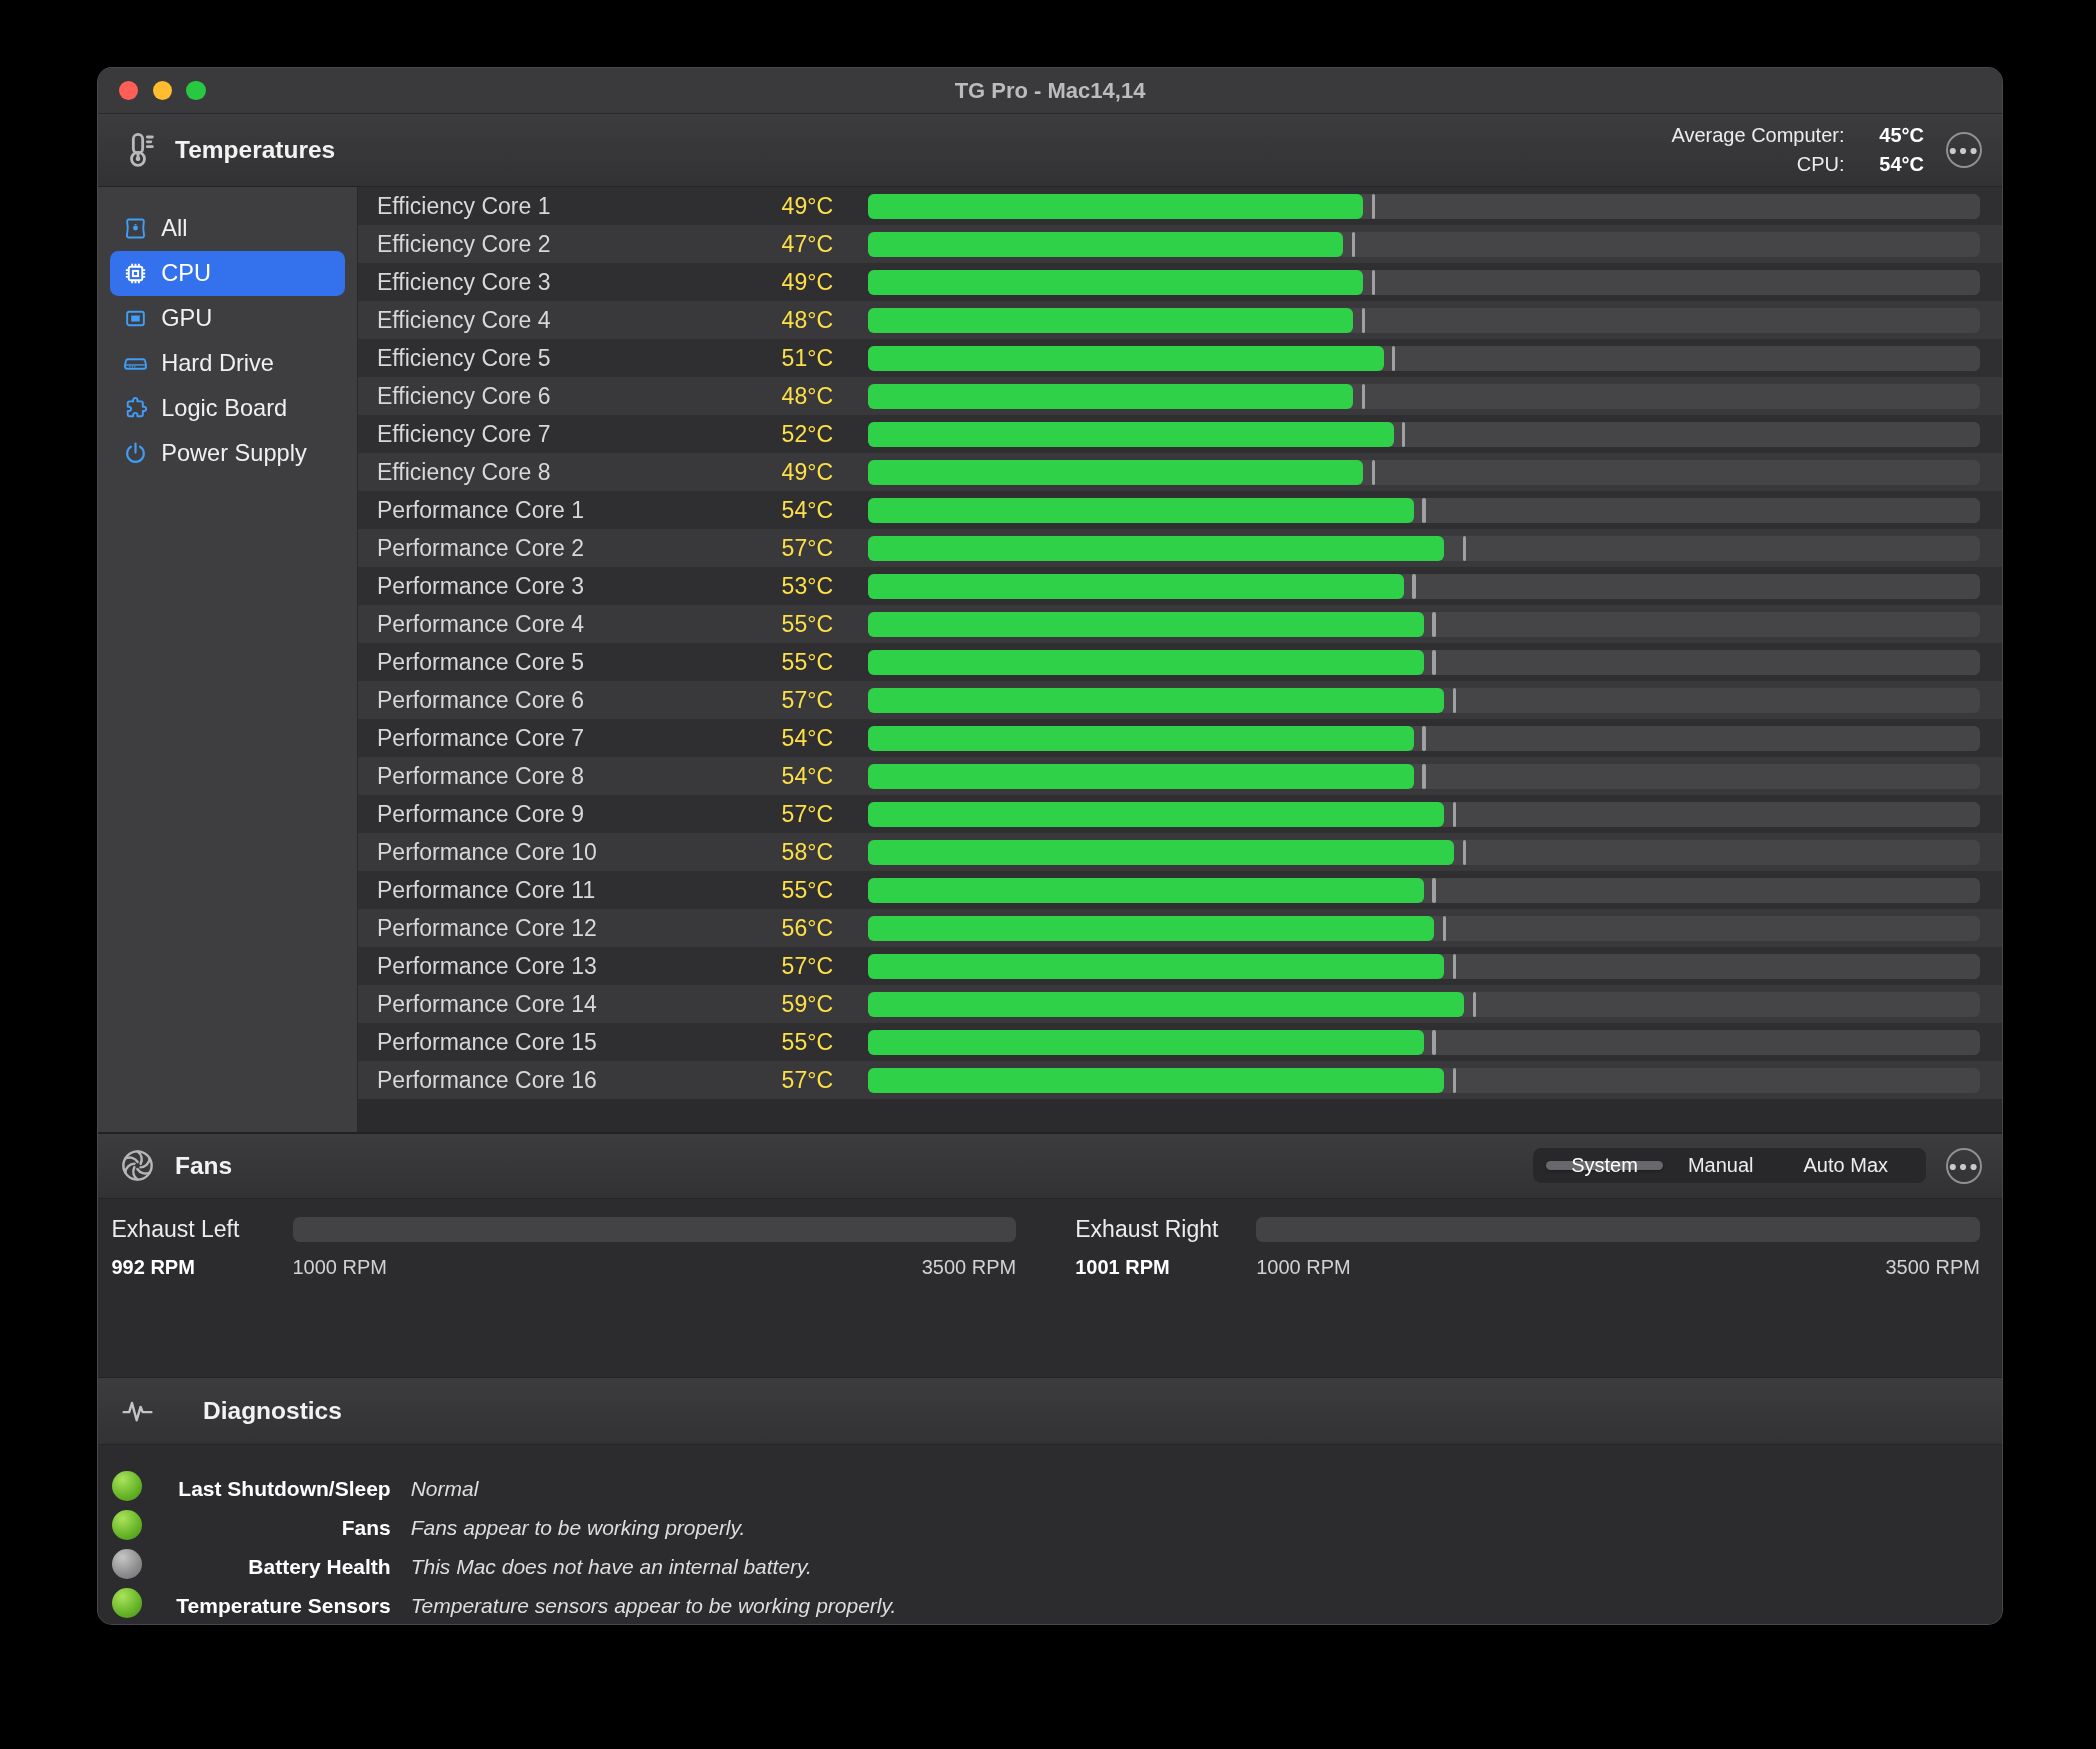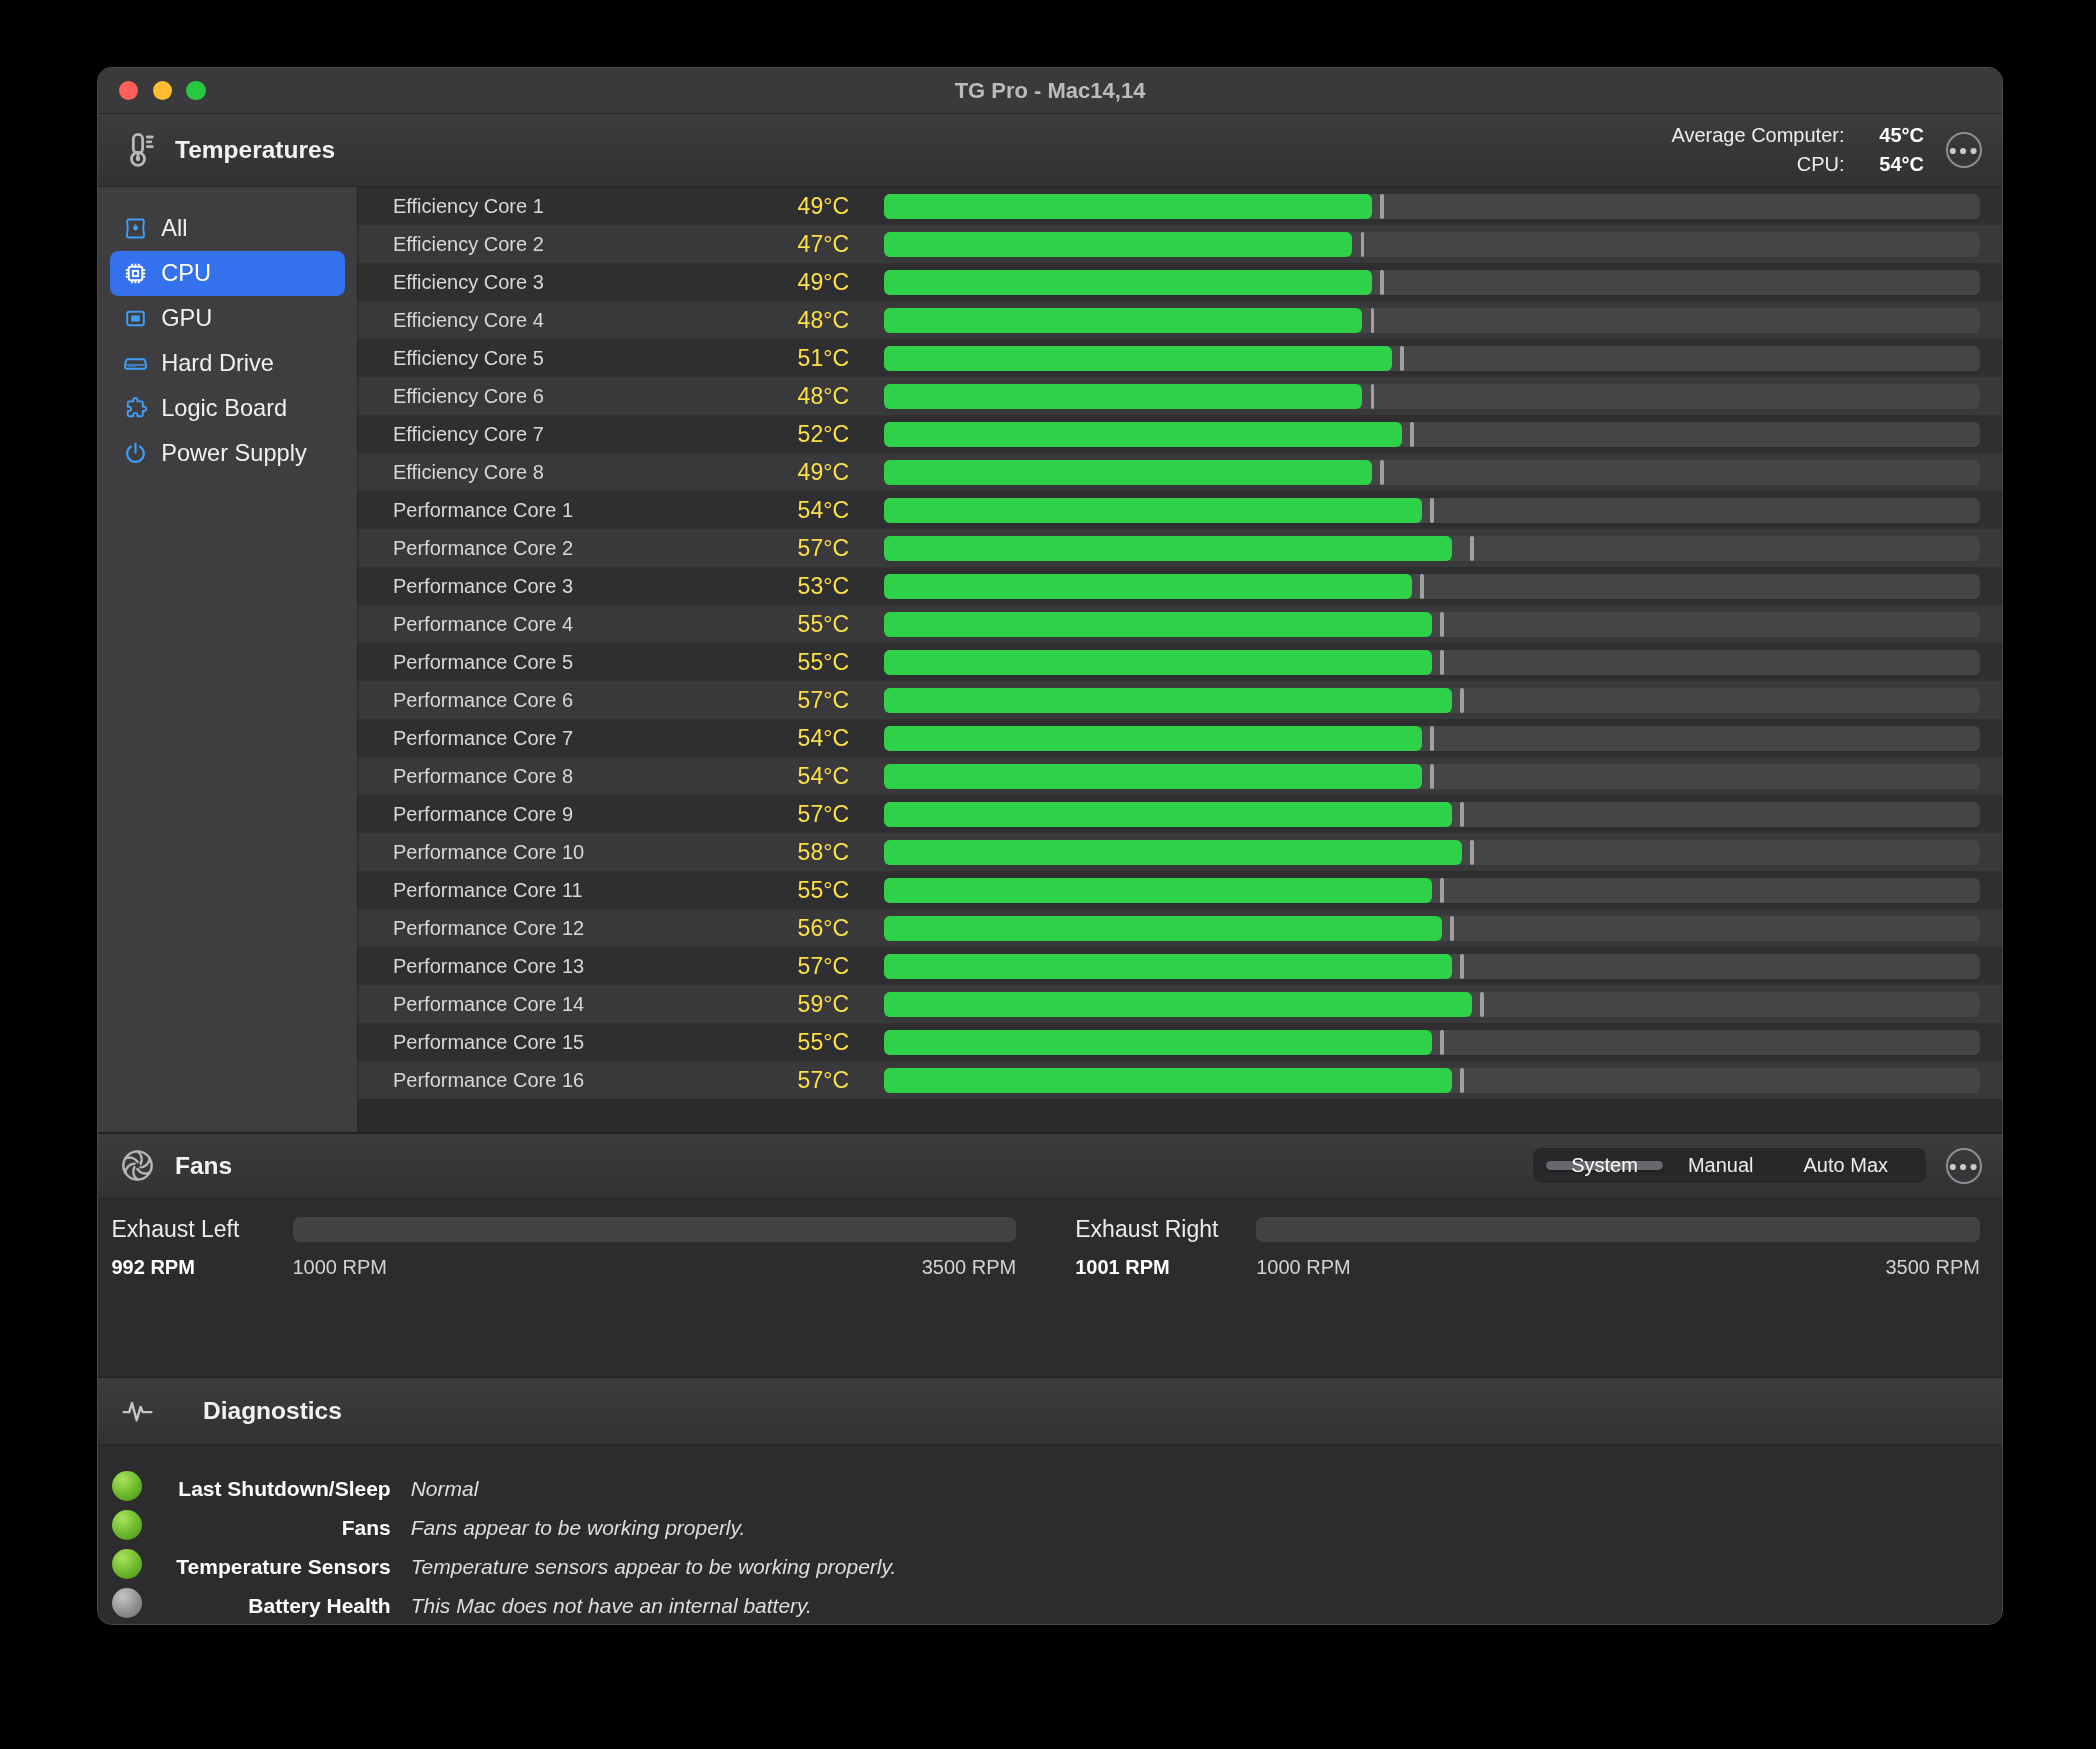--- a/index.html
+++ b/index.html
@@ -33,21 +33,21 @@
   .sidebar{width:260px;flex:none;background:#3e3e40;border-right:1.7px solid #28282a;padding-top:18.6px;
     box-sizing:border-box;}
   .side-item{height:45px;margin:0 11.8px;border-radius:8.4px;display:flex;align-items:center;padding:0 11.8px;
     color:#f0f0f0;font-size:23.6px;gap:12.6px;}
   .side-item.selected{background:#3472ed;color:#fff;}
   .side-item .ic{width:27px;height:27px;flex:none;color:#3f9ef8;display:flex;}
   .side-item.selected .ic{color:#fff;}
   .rows{flex:1;background:#2b2b2d;display:flex;flex-direction:column;}
   .srow{height:38px;flex:none;display:flex;align-items:center;}
   .srow.odd{background:#2f2f31;} .srow.even{background:#39393b;}
-  .srow .nm{width:363px;flex:none;padding-left:35px;color:#d8d8d8;font-size:20px;white-space:nowrap;}
+  .srow .nm{width:363px;flex:none;padding-left:19px;color:#d8d8d8;font-size:23px;white-space:nowrap;}
   .srow .tv{width:93px;flex:none;text-align:right;color:#fde047;font-size:23px;}
   .barwrap{flex:1;height:25px;margin:0 22px 0 35px;background:#454548;border-radius:5.9px;position:relative;}
   .barfill{position:absolute;left:0;top:0;bottom:0;background:#2fd148;border-radius:5.9px;}
   .bartick{position:absolute;top:0;bottom:0;width:3.4px;background:#9fa0a2;border-radius:1.7px;}
   .divider{height:1.7px;background:#222224;flex:none;}
   
   .fans-header{height:64px;padding:0 20px;}
   .seg{display:flex;background:#28282a;border-radius:8.4px;padding:13px;height:35px;box-sizing:border-box;
     margin-right:20px;}
   .seg .segbtn{border:none;background:transparent;color:#ededed;font-size:20px;border-radius:6.7px;
@@ -445,26 +445,26 @@
           <div class="dot ok"></div>
           <div class="diag-label">Last Shutdown/Sleep</div>
           <div class="diag-value">Normal</div>
         </div>
         <div class="diag-row">
           <div class="dot ok"></div>
           <div class="diag-label">Fans</div>
           <div class="diag-value">Fans appear to be working properly.</div>
         </div>
         <div class="diag-row">
+          <div class="dot none"></div>
+          <div class="diag-label">Battery Health</div>
+          <div class="diag-value">This Mac does not have an internal battery.</div>
+        </div>
+        <div class="diag-row">
           <div class="dot ok"></div>
           <div class="diag-label">Temperature Sensors</div>
           <div class="diag-value">Temperature sensors appear to be working properly.</div>
         </div>
-        <div class="diag-row">
-          <div class="dot none"></div>
-          <div class="diag-label">Battery Health</div>
-          <div class="diag-value">This Mac does not have an internal battery.</div>
-        </div>
       </div>
 
   </div>
 </div>
 
 
 </body></html>

